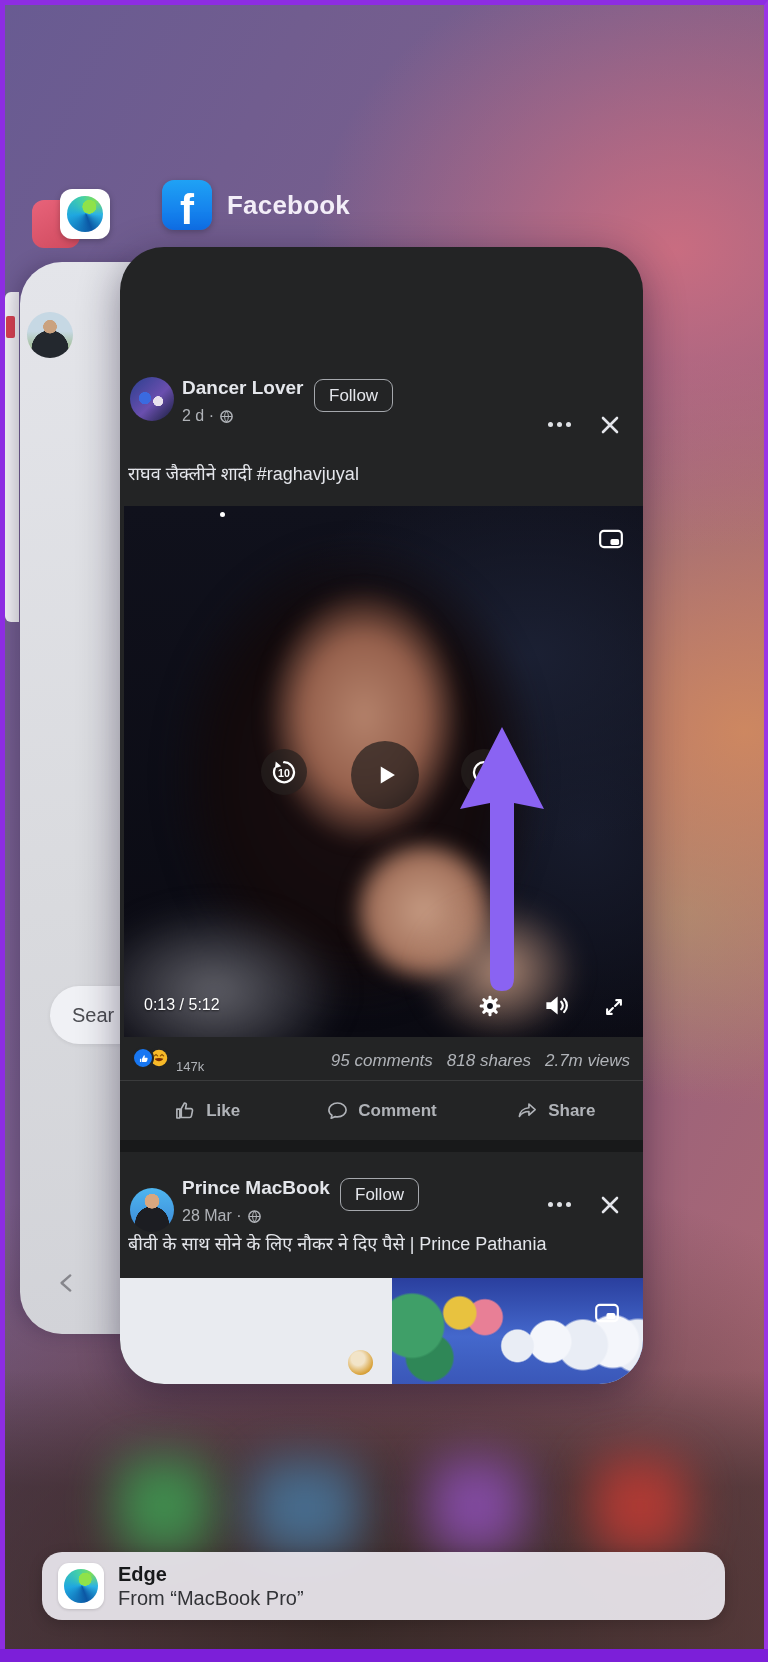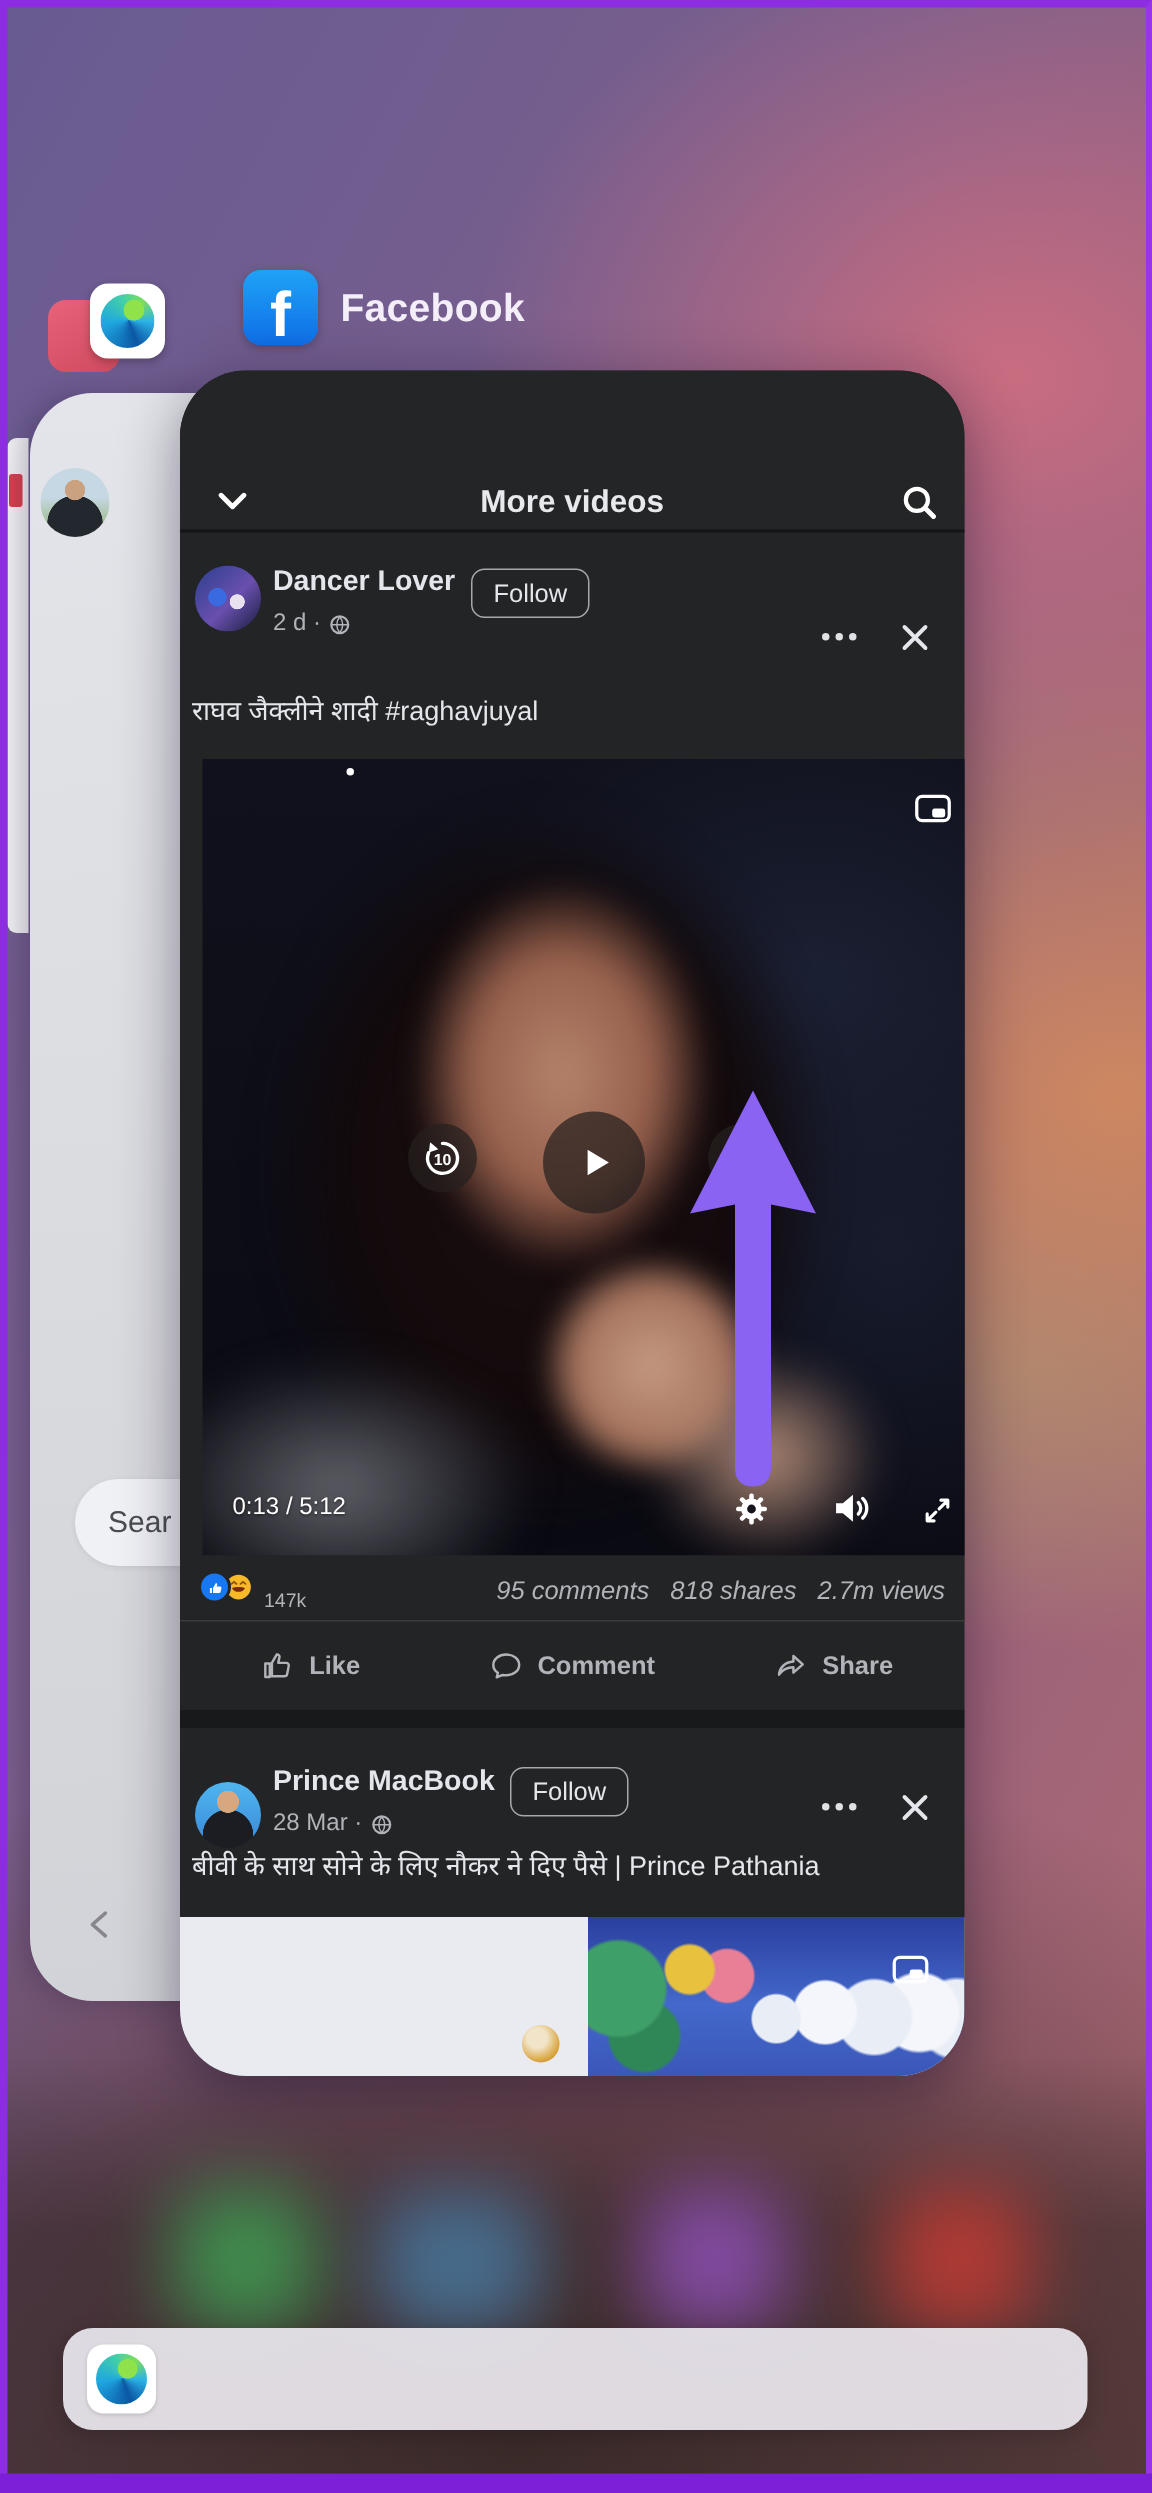--- a/index.html
+++ b/index.html
@@ -87,21 +87,21 @@
   .dots { position:absolute; display:flex; gap:4px; }
   .dots i { width:5px; height:5px; border-radius:50%; background:#dfe1e5; }
   .d1 { left:428px; top:175px; } .d2 { left:428px; top:955px; }
   .xbtn { position:absolute; width:24px; height:24px; }
   .x1 { left:478px; top:166px; } .x2 { left:478px; top:946px; }
 
   .caption { position:absolute; left:8px; width:505px; color:#e4e6eb; font-size:18px; }
   .c1 { top:214px; } .c2 { top:984px; }
 
   
-  .video { position:absolute; left:15px; top:259px; width:523px; height:531px; overflow:hidden;
+  .video { position:absolute; left:4px; top:259px; width:523px; height:531px; overflow:hidden;
     background:
       radial-gradient(340px 260px at 78% 28%, #1b2033, transparent 75%),
       radial-gradient(300px 300px at 88% 62%, #171b2c, transparent 75%),
       linear-gradient(#10111c,#0a0a12); }
   .soft { position:absolute; border-radius:50%; }
   .hair { left:40px; top:30px; width:380px; height:480px; background:radial-gradient(closest-side,#1a0e10,#120a0c 70%, transparent); filter:blur(10px); }
   .face { left:140px; top:80px; width:200px; height:260px; background:radial-gradient(closest-side,#b4826b,#96604c 60%, transparent); filter:blur(8px); }
   .fist { left:225px; top:330px; width:150px; height:150px; background:radial-gradient(closest-side,#c59a82,#a5735d 70%, transparent); filter:blur(8px); }
   .arm  { left:295px; top:395px; width:160px; height:140px; background:radial-gradient(closest-side,#b78f7a, transparent); filter:blur(12px); }
   .jacket { left:-40px; top:400px; width:260px; height:170px; background:radial-gradient(closest-side,#63636b, transparent); filter:blur(14px); }
@@ -186,34 +186,20 @@
 </div>
 
 <div class="app-icon-red"></div>
 <div class="app-icon-edge">
   <div class="edge-logo" style="width:36px;height:36px;"></div>
 </div>
 <div class="app-icon-fb">f</div>
 <div class="app-title">Facebook</div>
 
 <div class="fb-card">
-  <div class="fb-header">
-    <div class="chev">
-      <svg viewBox="0 0 24 24" width="26" height="26">
-          <path d="M5 8.5l7 7 7-7" stroke="#fff" stroke-width="3" fill="none" stroke-linecap="round" stroke-linejoin="round"></path>
-        </svg>
-    </div>
-    <div class="fb-title">More videos</div>
-    <div class="fb-search">
-      <svg viewBox="0 0 24 24" width="28" height="28">
-          <circle cx="10.5" cy="10.5" r="6.3" stroke="#fff" stroke-width="2.4" fill="none"></circle>
-          <path d="M15.3 15.3L20 20" stroke="#fff" stroke-width="2.8" stroke-linecap="round"></path>
-        </svg>
-    </div>
-  </div>
 
   <div class="avatar av1"></div>
   <div class="author a1">Dancer Lover</div>
   <div class="follow-btn f1">
     <span>Follow</span>
   </div>
   <div class="meta m1">
     <span>2 d ·</span>
     <svg viewBox="0 0 24 24" width="15" height="15">
         <circle cx="12" cy="12" r="9" stroke="#b0b3b8" stroke-width="2.4" fill="none"></circle>
@@ -370,16 +356,20 @@
 </div>
 
 <svg class="arrow-svg">
   <path d="M502 727 L544 809 L514 803 L514 978 Q514 991 502 991 Q490 991 490 978 L490 803 L460 809 Z" fill="#8a63f2"></path>
 </svg>
 
 <div class="banner">
   <div class="banner-icon">
     <div class="edge-logo" style="width:34px;height:34px;"></div>
   </div>
+  <div class="banner-text">
+    <div class="banner-title">Edge</div>
+    <div class="banner-sub">From “MacBook Pro”</div>
+  </div>
 </div>
 
 <div class="frame"></div>
 <div class="frame-bottom"></div>
 
 </body></html>

